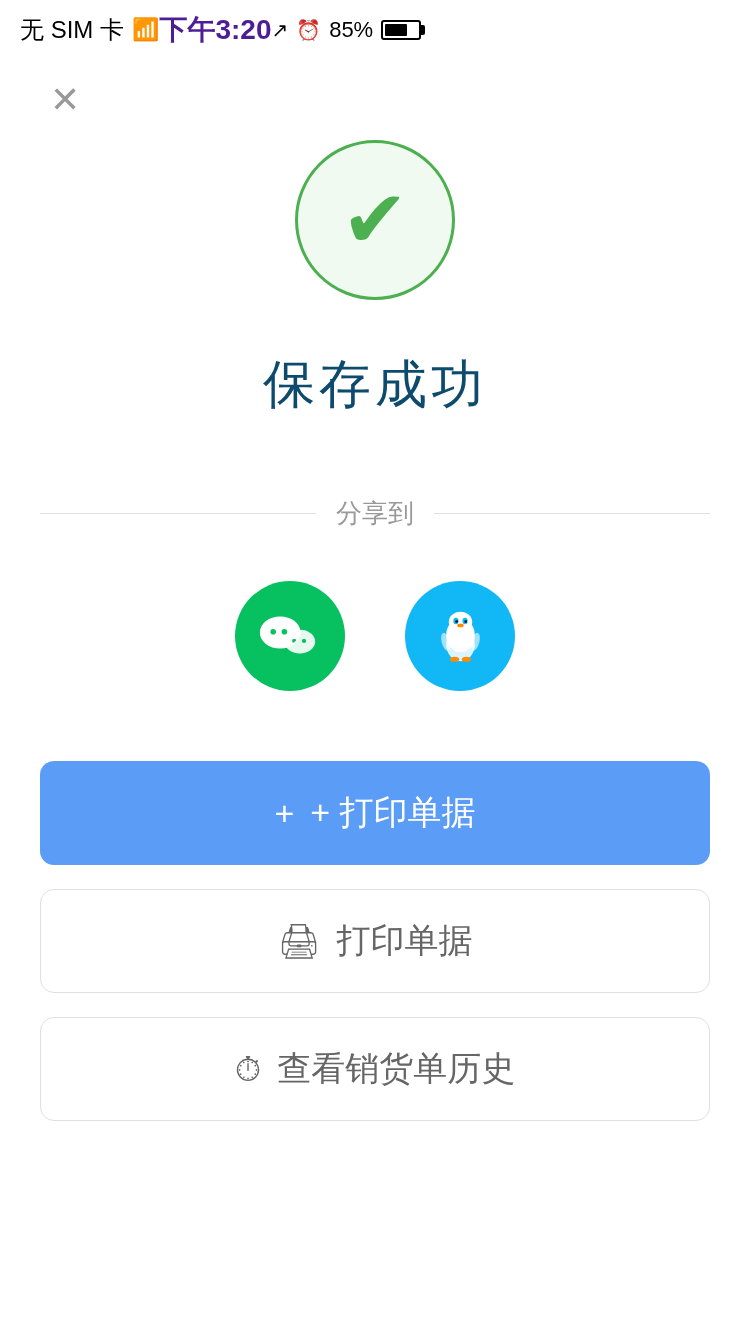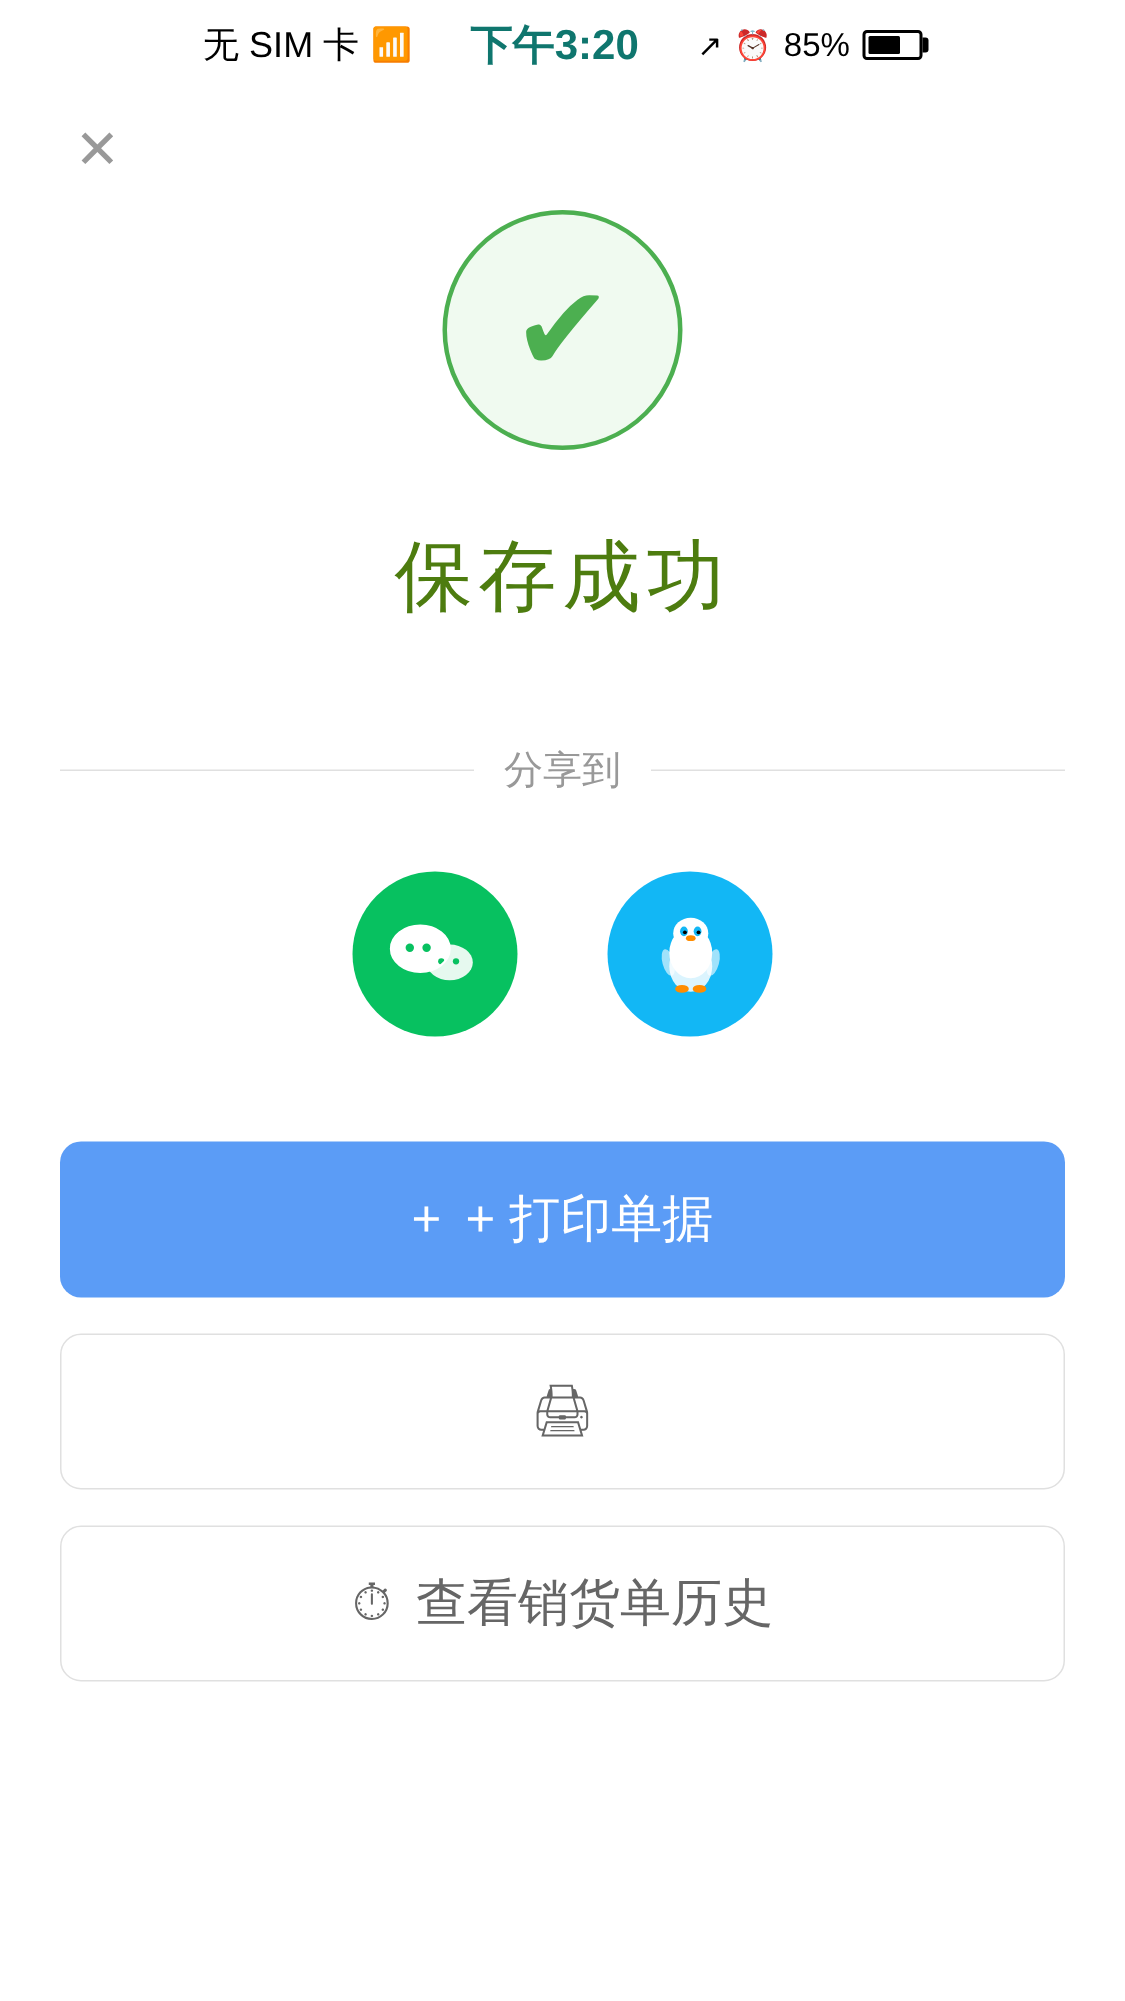--- a/index.html
+++ b/index.html
@@ -17,39 +17,38 @@
       position: relative;
       overflow: hidden;
     }
 
     
     .status-bar {
       width: 100%;
       height: 60px;
       display: flex;
       align-items: center;
-      justify-content: center;
+      justify-content: flex-start;
       padding: 0 20px;
       background: #ffffff;
-      gap: 39px;
     }
 
     .status-left {
       display: flex;
       align-items: center;
       gap: 8px;
       font-size: 24px;
       color: #000;
       font-weight: 500;
     }
 
     .status-center {
       font-size: 28px;
       font-weight: 600;
-      color: #0f766e;
+      color: #4c1d95;
     }
 
     .status-right {
       display: flex;
       align-items: center;
       gap: 8px;
       font-size: 22px;
       color: #000;
     }
 
@@ -135,21 +134,21 @@
     .checkmark {
       font-size: 80px;
       color: #4CAF50;
       line-height: 1;
     }
 
     
     .success-title {
       margin-top: 50px;
       font-size: 52px;
-      color: #4d7c0f;
+      color: #0c4a6e;
       font-weight: 400;
       letter-spacing: 4px;
     }
 
     
     .share-section {
       width: 100%;
       margin-top: 76px;
       padding: 0 40px;
     }
@@ -329,19 +328,20 @@
 </div>
 
 <div class="actions-section">
   <button class="action-btn btn-primary">
     <span class="btn-icon">+</span>
     <span class="btn-text">+ 打印单据</span>
   </button>
 
   <button class="action-btn btn-secondary">
     <span class="btn-icon">🖨</span>
+    <span class="btn-text">打印单据</span>
   </button>
 
   <button class="action-btn btn-secondary">
     <span class="btn-icon">⏱</span>
     <span class="btn-text">查看销货单历史</span>
   </button>
 </div>
 
 </body></html>

